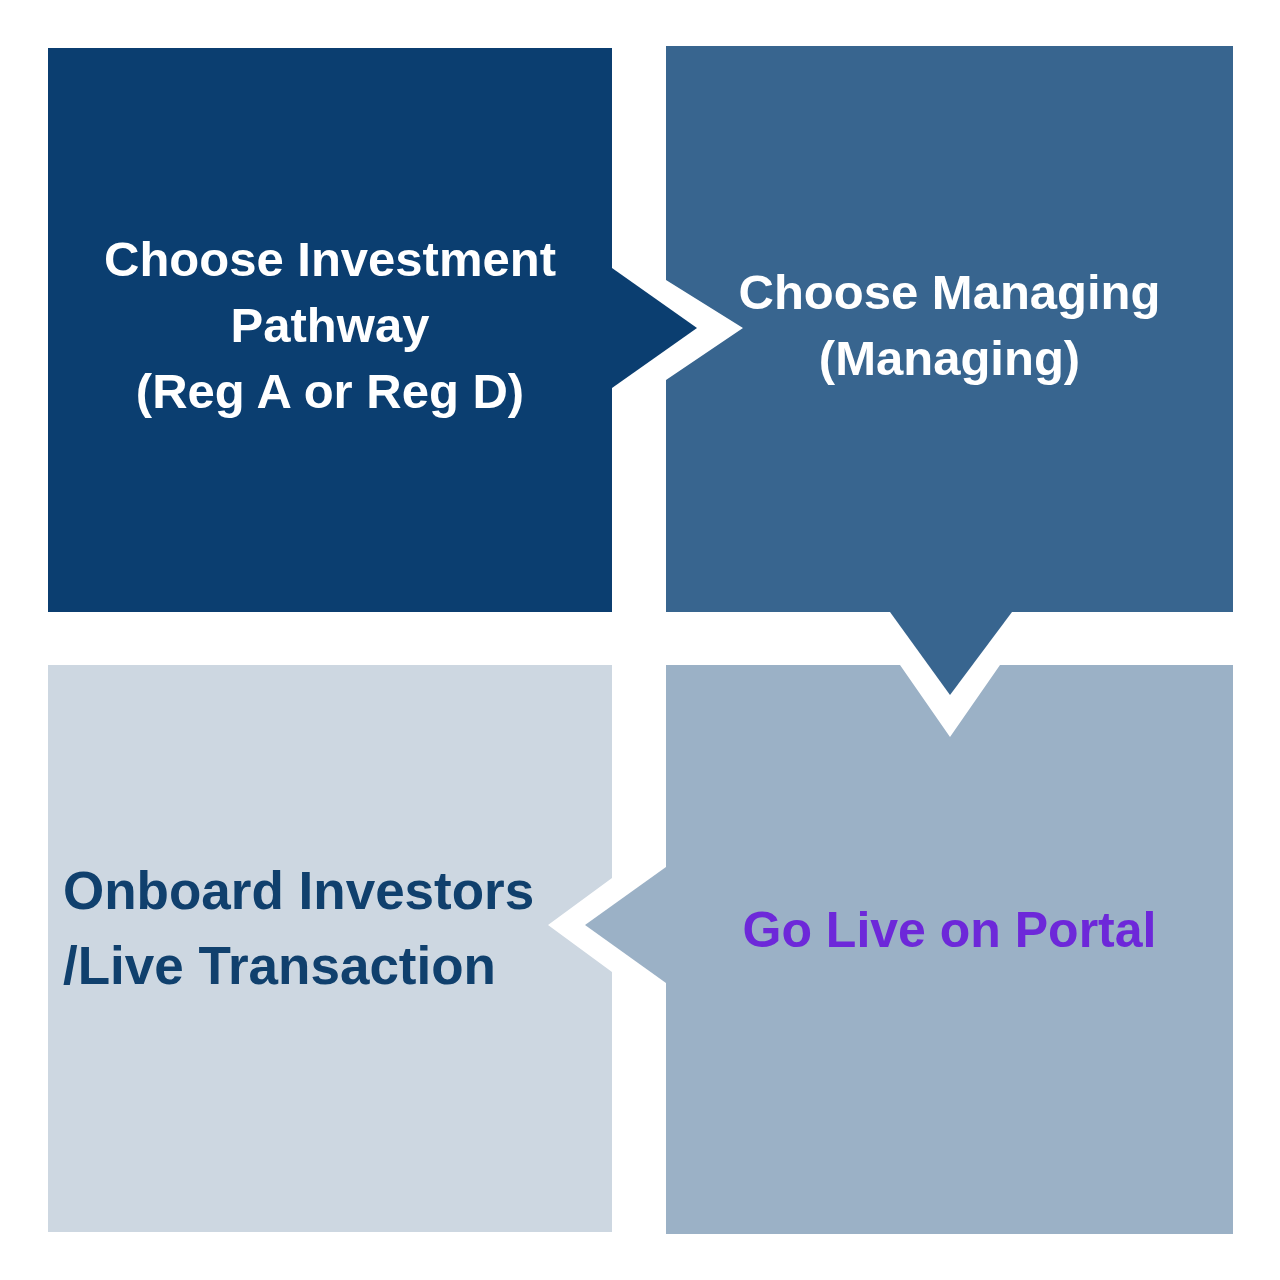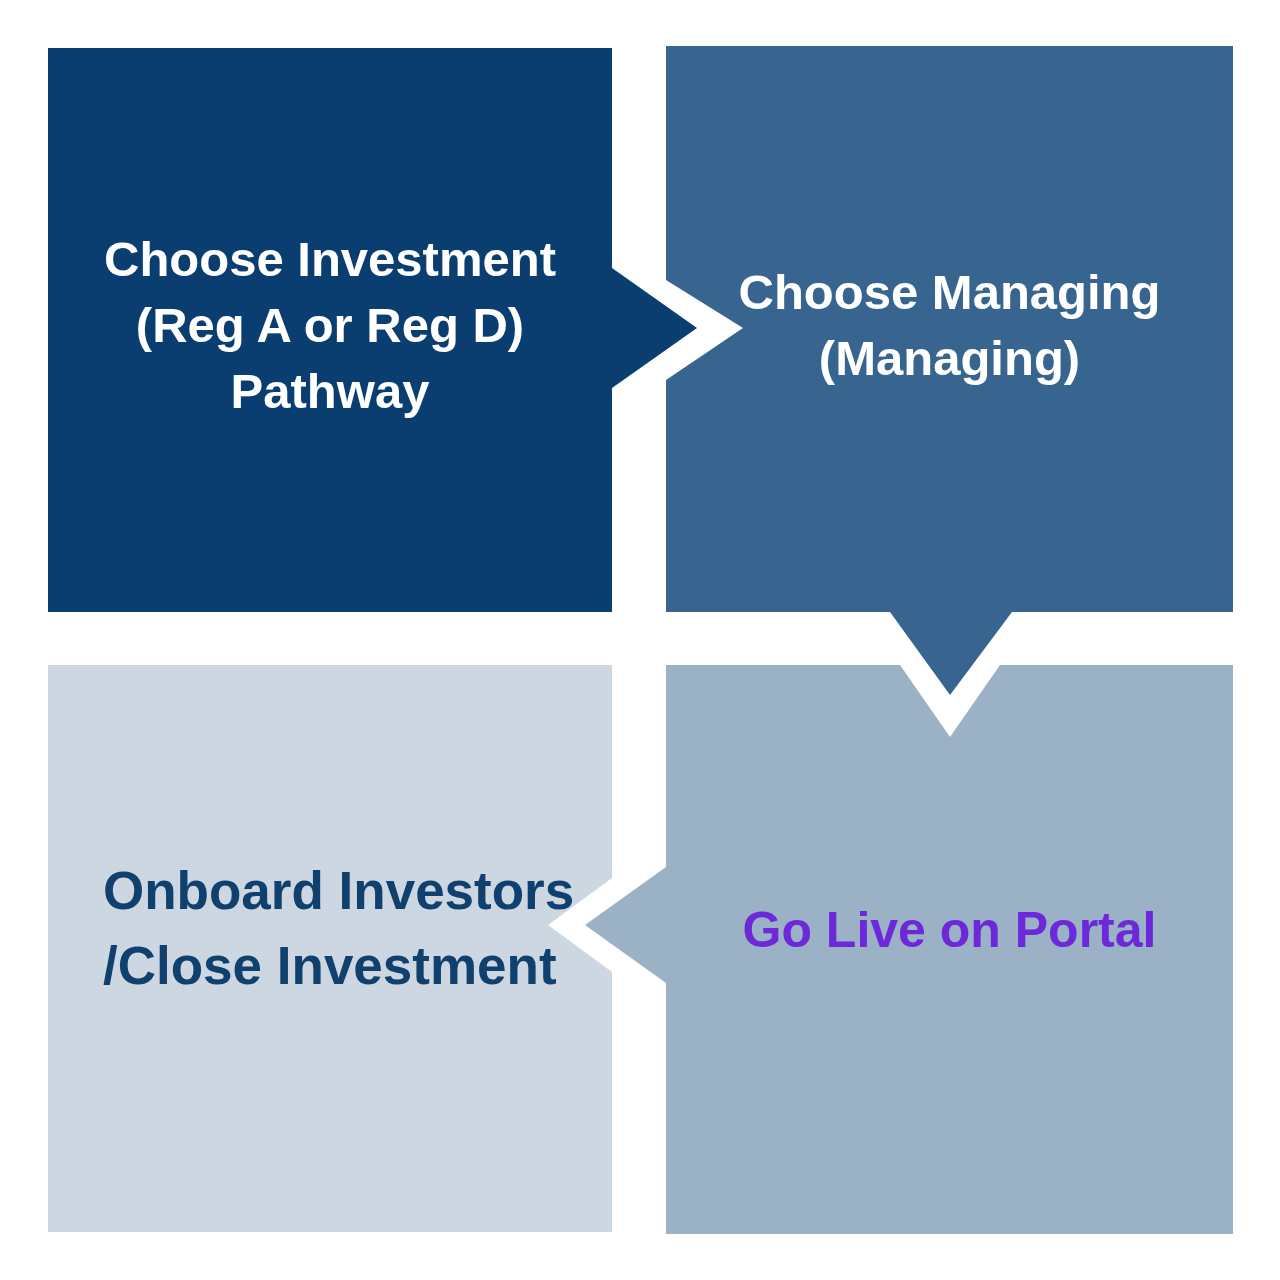--- a/index.html
+++ b/index.html
@@ -87,31 +87,31 @@
 
     <polygon points="666,665 900,665 950,737 1000,665 1233,665 1233,1234 666,1234" fill="#9BB1C6"></polygon>
 
     <polygon points="666,867 666,983 585,925" fill="#9BB1C6"></polygon>
 
     <polygon points="48,665 612,665 612,878 548,925 612,972 612,1232 48,1232" fill="#CDD7E1"></polygon>
   </svg>
 
   <div class="label label-step1" style="color: rgb(255, 255, 255);">
     <span class="line">Choose Investment</span>
+    <span class="line">Pathway</span>
     <span class="line">(Reg A or Reg D)</span>
-    <span class="line">Pathway</span>
   </div>
 
   <div class="label label-step2" style="color: rgb(255, 255, 255);">
     <span class="line">Choose Managing</span>
     <span class="line">(Managing)</span>
   </div>
 
   <div class="label label-step3" style="color: #6d28d9;">
     <span class="line">Go Live on Portal</span>
   </div>
 
-  <div class="label label-step4" style="color: rgb(16, 64, 109); margin-left: 40px;">
+  <div class="label label-step4" style="color: rgb(16, 64, 109);">
     <span class="line">Onboard Investors</span>
-    <span class="line">/Close Investment</span>
+    <span class="line">/Live Transaction</span>
   </div>
 
 </div>
 
 </body></html>

